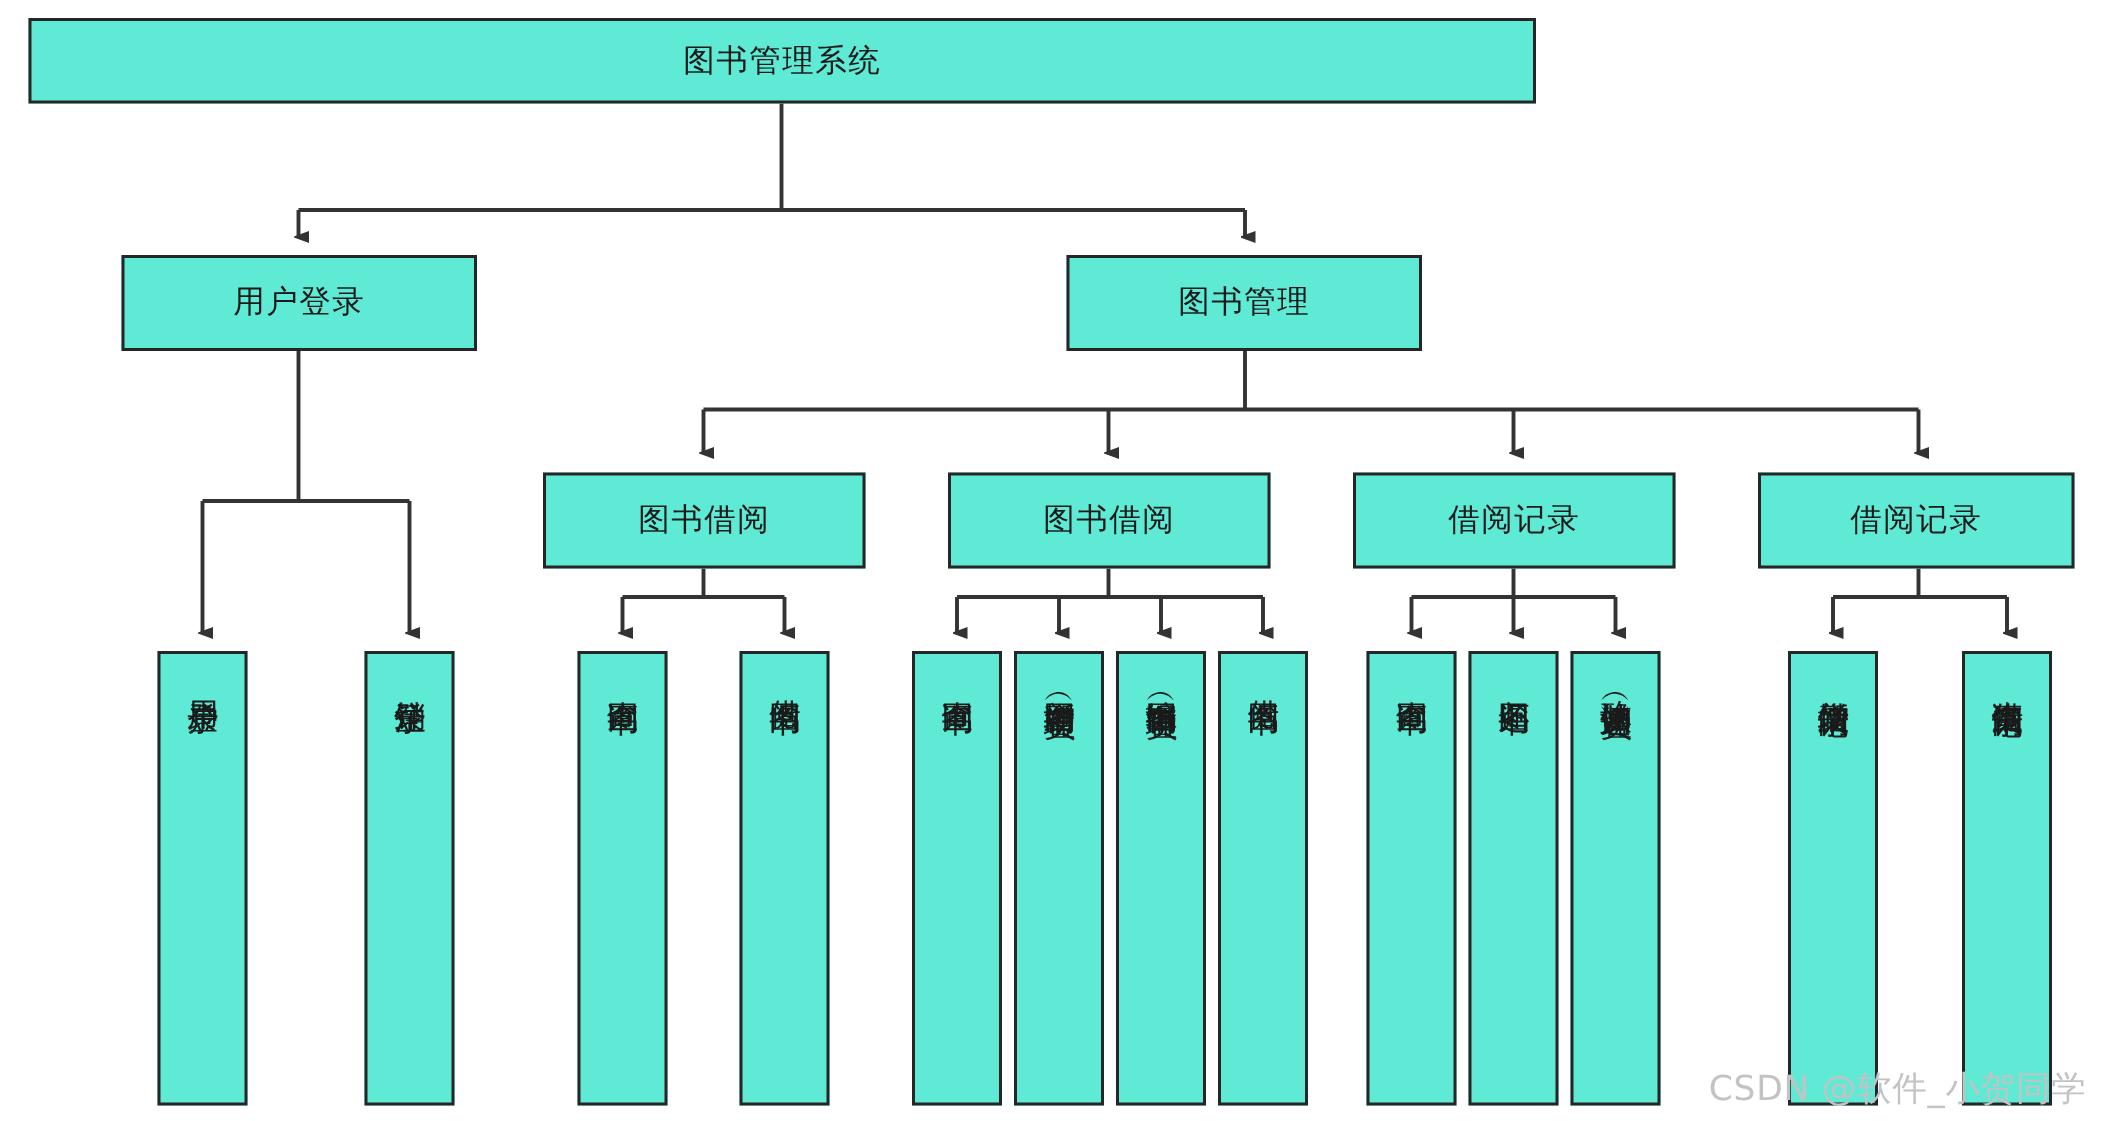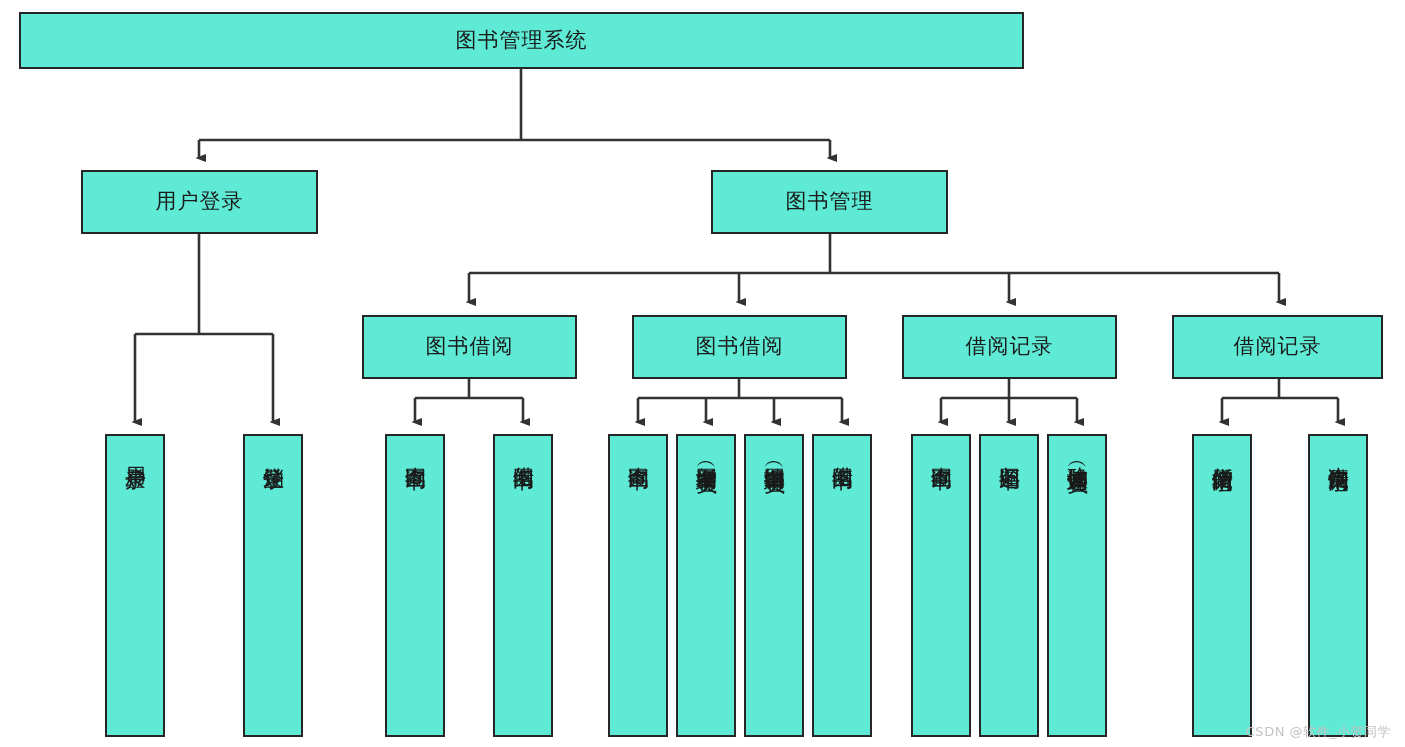--- a/index.html
+++ b/index.html
@@ -57,21 +57,21 @@
     display: block;
   }
   .htext {
     white-space: nowrap;
     display: block;
   }
   .watermark {
     position: absolute;
     right: 14px;
     bottom: 6px;
-    font-size: 13px;
+    font-size: 23px;
     color: #c3c3c3;
     letter-spacing: 0.5px;
     white-space: nowrap;
     pointer-events: none;
     font-family: "DejaVu Sans", "Liberation Sans", sans-serif;
   }
 </style>
 </head>
 <body>
 

